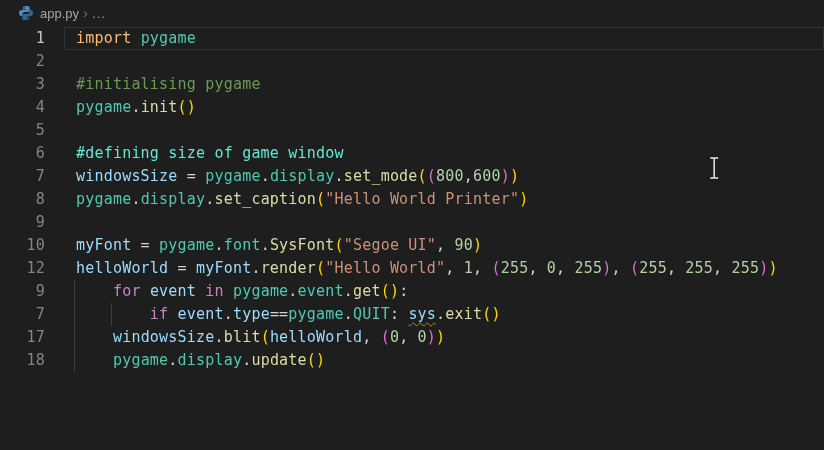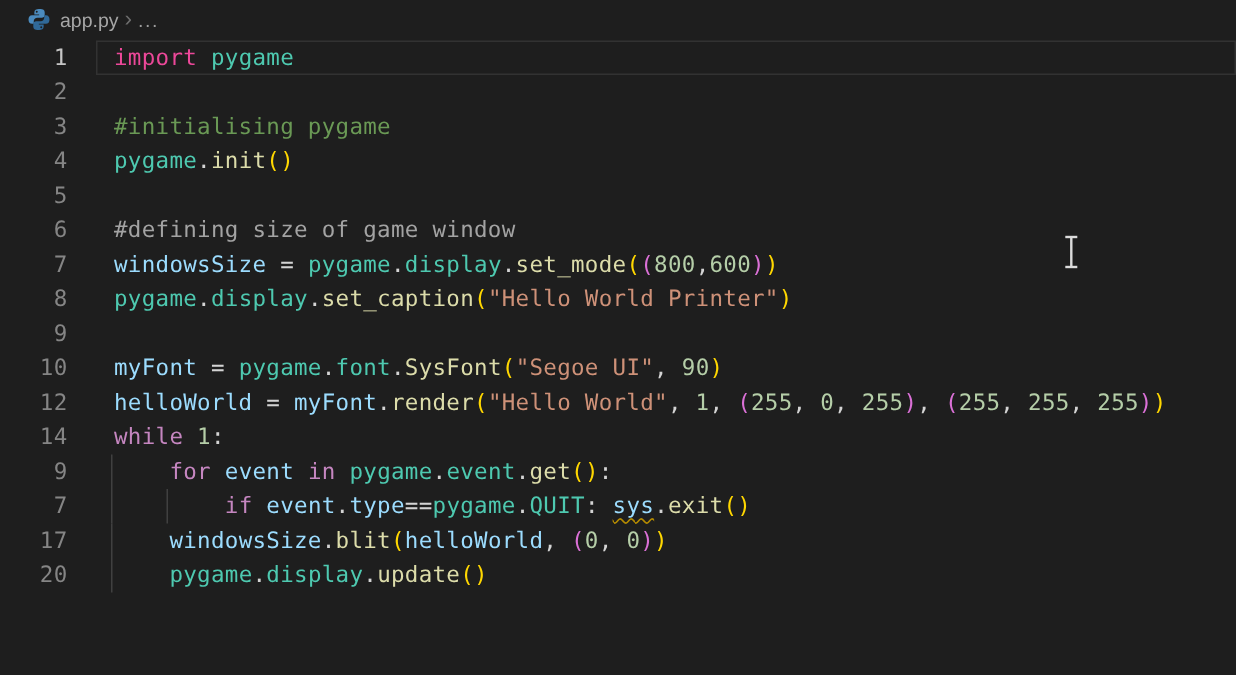--- a/index.html
+++ b/index.html
@@ -27,41 +27,41 @@
   </svg>
   <span>app.py</span>
   <span class="crumb-sep">›</span>
   <span class="crumb-ellipsis">...</span>
 </div>
 
 <div class="editor">
     <div class="hl" style="border-color: rgb(50, 50, 50); top: 1px;"></div>
     <div class="line">
       <span class="gutter" style="color: rgb(198, 198, 198);">1</span>
-      <span class="code"><span style="color: #ec4899;">import</span><span style="color: rgb(212, 212, 212);"> </span><span style="color: rgb(78, 201, 176);">pygame</span></span>
+      <span class="code"><span style="color: #fdba74;">import</span><span style="color: rgb(212, 212, 212);"> </span><span style="color: rgb(78, 201, 176);">pygame</span></span>
     </div>
     <div class="line">
       <span class="gutter" style="color: rgb(133, 133, 133);">2</span>
       <span class="code"></span>
     </div>
     <div class="line">
       <span class="gutter" style="color: rgb(133, 133, 133);">3</span>
       <span class="code"><span style="color: rgb(106, 153, 85);">#initialising pygame</span></span>
     </div>
     <div class="line">
       <span class="gutter" style="color: rgb(133, 133, 133);">4</span>
       <span class="code"><span style="color: rgb(78, 201, 176);">pygame</span><span style="color: rgb(212, 212, 212);">.</span><span style="color: rgb(220, 220, 170);">init</span><span style="color: rgb(255, 215, 0);">()</span></span>
     </div>
     <div class="line">
       <span class="gutter" style="color: rgb(133, 133, 133);">5</span>
       <span class="code"></span>
     </div>
     <div class="line">
       <span class="gutter" style="color: rgb(133, 133, 133);">6</span>
-      <span class="code"><span style="color: #a3a3a3;">#defining size of game window</span></span>
+      <span class="code"><span style="color: #5eead4;">#defining size of game window</span></span>
     </div>
     <div class="line">
       <span class="gutter" style="color: rgb(133, 133, 133);">7</span>
       <span class="code"><span style="color: rgb(156, 220, 254);">windowsSize</span><span style="color: rgb(212, 212, 212);"> = </span><span style="color: rgb(78, 201, 176);">pygame</span><span style="color: rgb(212, 212, 212);">.</span><span style="color: rgb(78, 201, 176);">display</span><span style="color: rgb(212, 212, 212);">.</span><span style="color: rgb(220, 220, 170);">set_mode</span><span style="color: rgb(255, 215, 0);">(</span><span style="color: rgb(218, 112, 214);">(</span><span style="color: rgb(181, 206, 168);">800</span><span style="color: rgb(212, 212, 212);">,</span><span style="color: rgb(181, 206, 168);">600</span><span style="color: rgb(218, 112, 214);">)</span><span style="color: rgb(255, 215, 0);">)</span></span>
     </div>
     <div class="line">
       <span class="gutter" style="color: rgb(133, 133, 133);">8</span>
       <span class="code"><span style="color: rgb(78, 201, 176);">pygame</span><span style="color: rgb(212, 212, 212);">.</span><span style="color: rgb(78, 201, 176);">display</span><span style="color: rgb(212, 212, 212);">.</span><span style="color: rgb(220, 220, 170);">set_caption</span><span style="color: rgb(255, 215, 0);">(</span><span style="color: rgb(206, 145, 120);">"Hello World Printer"</span><span style="color: rgb(255, 215, 0);">)</span></span>
     </div>
     <div class="line">
@@ -70,37 +70,33 @@
     </div>
     <div class="line">
       <span class="gutter" style="color: rgb(133, 133, 133);">10</span>
       <span class="code"><span style="color: rgb(156, 220, 254);">myFont</span><span style="color: rgb(212, 212, 212);"> = </span><span style="color: rgb(78, 201, 176);">pygame</span><span style="color: rgb(212, 212, 212);">.</span><span style="color: rgb(78, 201, 176);">font</span><span style="color: rgb(212, 212, 212);">.</span><span style="color: rgb(220, 220, 170);">SysFont</span><span style="color: rgb(255, 215, 0);">(</span><span style="color: rgb(206, 145, 120);">"Segoe UI"</span><span style="color: rgb(212, 212, 212);">, </span><span style="color: rgb(181, 206, 168);">90</span><span style="color: rgb(255, 215, 0);">)</span></span>
     </div>
     <div class="line">
       <span class="gutter" style="color: rgb(133, 133, 133);">12</span>
       <span class="code"><span style="color: rgb(156, 220, 254);">helloWorld</span><span style="color: rgb(212, 212, 212);"> = </span><span style="color: rgb(156, 220, 254);">myFont</span><span style="color: rgb(212, 212, 212);">.</span><span style="color: rgb(220, 220, 170);">render</span><span style="color: rgb(255, 215, 0);">(</span><span style="color: rgb(206, 145, 120);">"Hello World"</span><span style="color: rgb(212, 212, 212);">, </span><span style="color: rgb(181, 206, 168);">1</span><span style="color: rgb(212, 212, 212);">, </span><span style="color: rgb(218, 112, 214);">(</span><span style="color: rgb(181, 206, 168);">255</span><span style="color: rgb(212, 212, 212);">, </span><span style="color: rgb(181, 206, 168);">0</span><span style="color: rgb(212, 212, 212);">, </span><span style="color: rgb(181, 206, 168);">255</span><span style="color: rgb(218, 112, 214);">)</span><span style="color: rgb(212, 212, 212);">, </span><span style="color: rgb(218, 112, 214);">(</span><span style="color: rgb(181, 206, 168);">255</span><span style="color: rgb(212, 212, 212);">, </span><span style="color: rgb(181, 206, 168);">255</span><span style="color: rgb(212, 212, 212);">, </span><span style="color: rgb(181, 206, 168);">255</span><span style="color: rgb(218, 112, 214);">)</span><span style="color: rgb(255, 215, 0);">)</span></span>
     </div>
     <div class="line">
-      <span class="gutter" style="color: rgb(133, 133, 133);">14</span>
-      <span class="code"><span style="color: rgb(197, 134, 192);">while</span><span style="color: rgb(212, 212, 212);"> </span><span style="color: rgb(181, 206, 168);">1</span><span style="color: rgb(212, 212, 212);">:</span></span>
-    </div>
-    <div class="line">
       <span class="gutter" style="color: rgb(133, 133, 133);">9</span>
       <span class="code"><span class="guide" style="left: 10px; background: rgb(64, 64, 64);"></span><span style="color: rgb(212, 212, 212);">    </span><span style="color: rgb(197, 134, 192);">for</span><span style="color: rgb(212, 212, 212);"> </span><span style="color: rgb(156, 220, 254);">event</span><span style="color: rgb(212, 212, 212);"> </span><span style="color: rgb(197, 134, 192);">in</span><span style="color: rgb(212, 212, 212);"> </span><span style="color: rgb(78, 201, 176);">pygame</span><span style="color: rgb(212, 212, 212);">.</span><span style="color: rgb(78, 201, 176);">event</span><span style="color: rgb(212, 212, 212);">.</span><span style="color: rgb(220, 220, 170);">get</span><span style="color: rgb(255, 215, 0);">()</span><span style="color: rgb(212, 212, 212);">:</span></span>
     </div>
     <div class="line">
       <span class="gutter" style="color: rgb(133, 133, 133);">7</span>
       <span class="code"><span class="guide" style="left: 10px; background: rgb(64, 64, 64);"></span><span class="guide" style="left: 47px; background: rgb(64, 64, 64);"></span><span style="color: rgb(212, 212, 212);">        </span><span style="color: rgb(197, 134, 192);">if</span><span style="color: rgb(212, 212, 212);"> </span><span style="color: rgb(156, 220, 254);">event</span><span style="color: rgb(212, 212, 212);">.</span><span style="color: rgb(156, 220, 254);">type</span><span style="color: rgb(212, 212, 212);">==</span><span style="color: rgb(78, 201, 176);">pygame</span><span style="color: rgb(212, 212, 212);">.</span><span style="color: rgb(78, 201, 176);">QUIT</span><span style="color: rgb(212, 212, 212);">: </span><span style="color: rgb(156, 220, 254); text-decoration: underline 1px wavy rgb(181, 139, 0); text-underline-offset: 3px;">sys</span><span style="color: rgb(212, 212, 212);">.</span><span style="color: rgb(220, 220, 170);">exit</span><span style="color: rgb(255, 215, 0);">()</span></span>
     </div>
     <div class="line">
       <span class="gutter" style="color: rgb(133, 133, 133);">17</span>
       <span class="code"><span class="guide" style="left: 10px; background: rgb(64, 64, 64);"></span><span style="color: rgb(212, 212, 212);">    </span><span style="color: rgb(156, 220, 254);">windowsSize</span><span style="color: rgb(212, 212, 212);">.</span><span style="color: rgb(220, 220, 170);">blit</span><span style="color: rgb(255, 215, 0);">(</span><span style="color: rgb(156, 220, 254);">helloWorld</span><span style="color: rgb(212, 212, 212);">, </span><span style="color: rgb(218, 112, 214);">(</span><span style="color: rgb(181, 206, 168);">0</span><span style="color: rgb(212, 212, 212);">, </span><span style="color: rgb(181, 206, 168);">0</span><span style="color: rgb(218, 112, 214);">)</span><span style="color: rgb(255, 215, 0);">)</span></span>
     </div>
     <div class="line">
-      <span class="gutter" style="color: rgb(133, 133, 133);">20</span>
+      <span class="gutter" style="color: rgb(133, 133, 133);">18</span>
       <span class="code"><span class="guide" style="left: 10px; background: rgb(64, 64, 64);"></span><span style="color: rgb(212, 212, 212);">    </span><span style="color: rgb(78, 201, 176);">pygame</span><span style="color: rgb(212, 212, 212);">.</span><span style="color: rgb(78, 201, 176);">display</span><span style="color: rgb(212, 212, 212);">.</span><span style="color: rgb(220, 220, 170);">update</span><span style="color: rgb(255, 215, 0);">()</span></span>
     </div>
   </div>
 
 <svg class="ibeam" width="14" height="24" viewBox="0 0 14 24">
   <rect x="5.4" y="2" width="1.6" height="20" fill="#DCDCDC"></rect>
   <rect x="2.2" y="1.2" width="8" height="1.6" fill="#DCDCDC"></rect>
   <rect x="2.2" y="21.2" width="8" height="1.6" fill="#DCDCDC"></rect>
 </svg>
 

